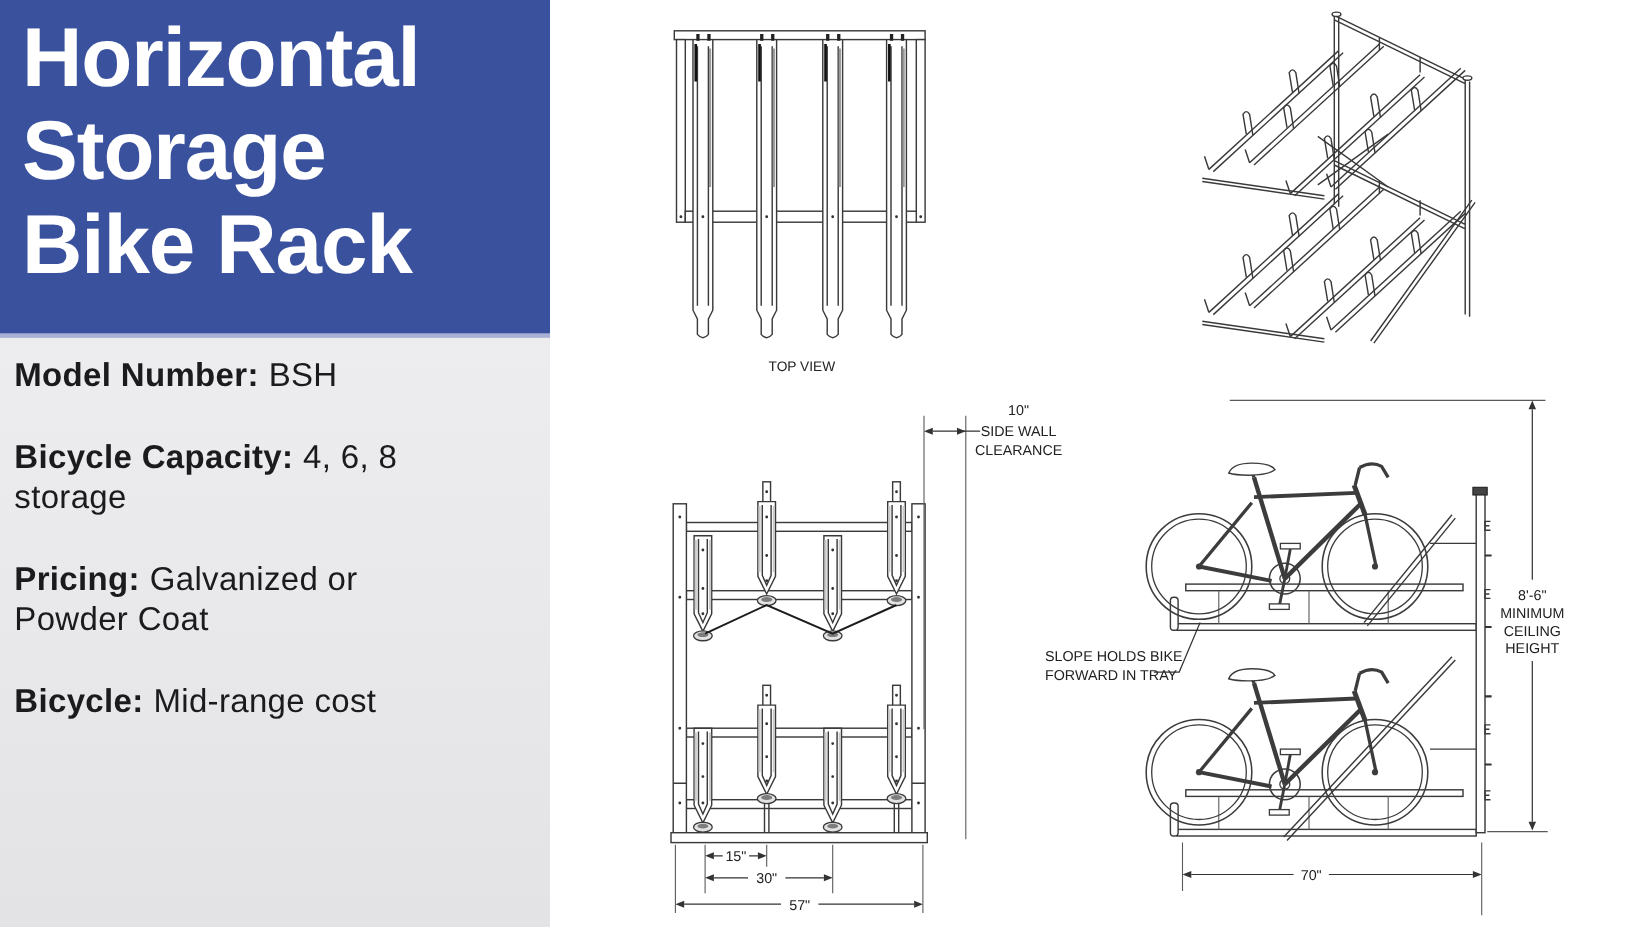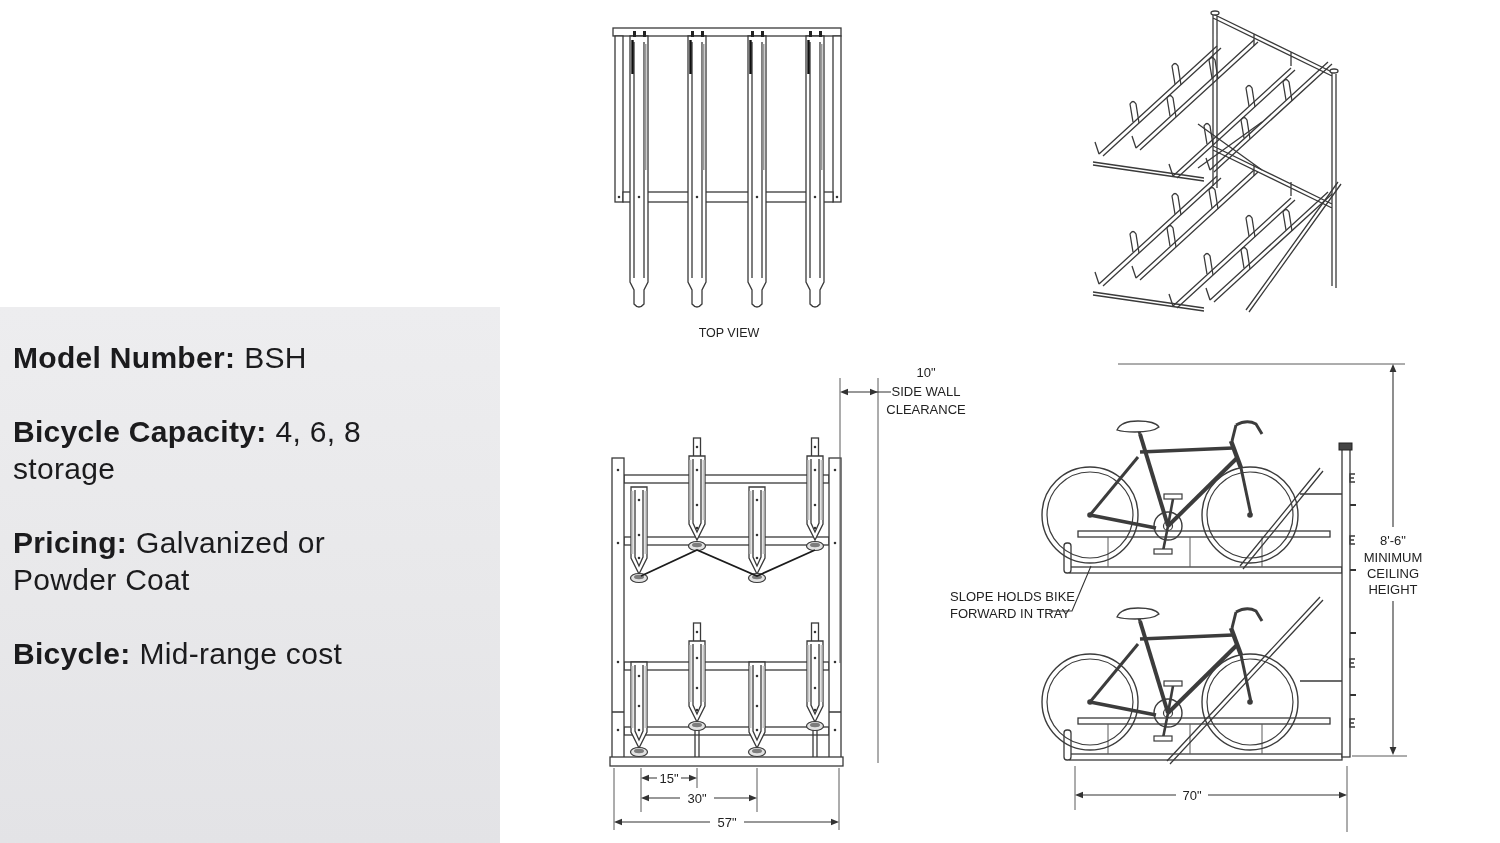--- a/index.html
+++ b/index.html
@@ -6,21 +6,21 @@
   .page{position:relative;width:1500px;height:843px;overflow:hidden;background:#ffffff;
         font-family:"Liberation Sans",sans-serif;}
   
   .header{position:absolute;left:0;top:0;width:500px;height:303px;background:#3A519E;
           border-bottom:4px solid #A9B2D6;box-sizing:content-box;}
   .title{margin:0;padding:10px 0 0 20px;color:#ffffff;font-weight:bold;
          font-size:76px;line-height:85px;letter-spacing:-1px;}
   .title span{display:block;}
   .spec-panel{position:absolute;left:0;top:307px;width:500px;height:536px;
               background:linear-gradient(180deg,#EDEDEF 0%,#E8E8EA 55%,#E3E3E6 100%);
-              box-sizing:border-box;padding:32px 14px 0 13px;
+              box-sizing:border-box;padding:16px 14px 0 13px;
               color:#1B1B1D;font-size:30px;line-height:37px;letter-spacing:.3px;}
   .spec{margin:0 0 37px 0;}
   .lbl{font-weight:bold;}
   .val{margin-left:9px;}
   
   svg.drawing{position:absolute;left:500px;top:0;width:1000px;height:843px;}
   .ln{stroke:#3A3A3A;stroke-width:1.3;fill:none;}
   .fw{fill:#ffffff;stroke:#3A3A3A;stroke-width:1.3;}
   .thin{stroke:#5A5A5A;stroke-width:1;fill:none;}
   .dim{stroke:#333333;stroke-width:1.1;fill:none;}
@@ -32,20 +32,27 @@
   .ft{fill:#E2E2E2;stroke:#3A3A3A;stroke-width:1.2;}
   .fti{fill:#7D7D7D;stroke:none;}
   text.anno{font-family:"Liberation Sans",sans-serif;font-size:13px;fill:#222222;}
   text.cap{font-family:"Liberation Sans",sans-serif;font-size:12.5px;fill:#222222;}
 </style>
 </head>
 <body>
 
 <div class="page">
 
+  <div class="header">
+    <h1 class="title">
+        <span>Horizontal</span>
+        <span>Storage</span>
+        <span>Bike Rack</span>
+      </h1>
+  </div>
 
   <div class="spec-panel">
     <div class="spec">
       <span class="lbl">Model Number:</span><span class="val">BSH</span>
     </div>
     <div class="spec">
       <div><span class="lbl">Bicycle Capacity:</span><span class="val">4, 6, 8</span></div>
       <div>storage</div>
     </div>
     <div class="spec">

